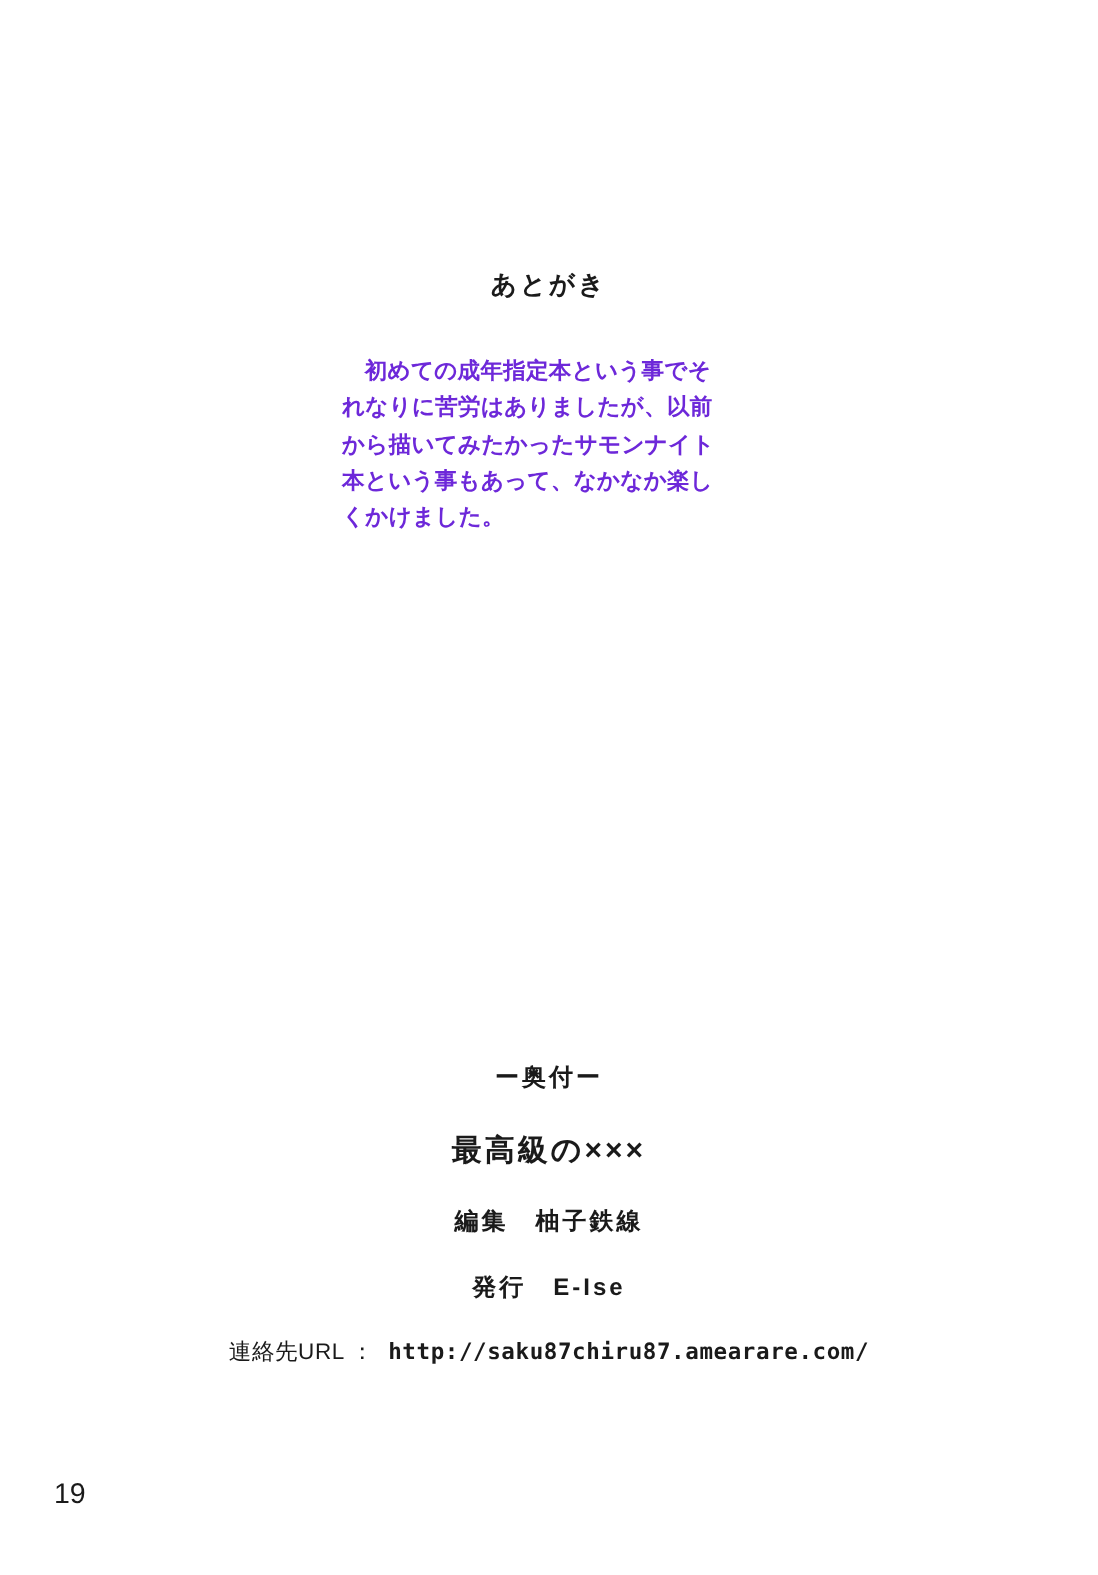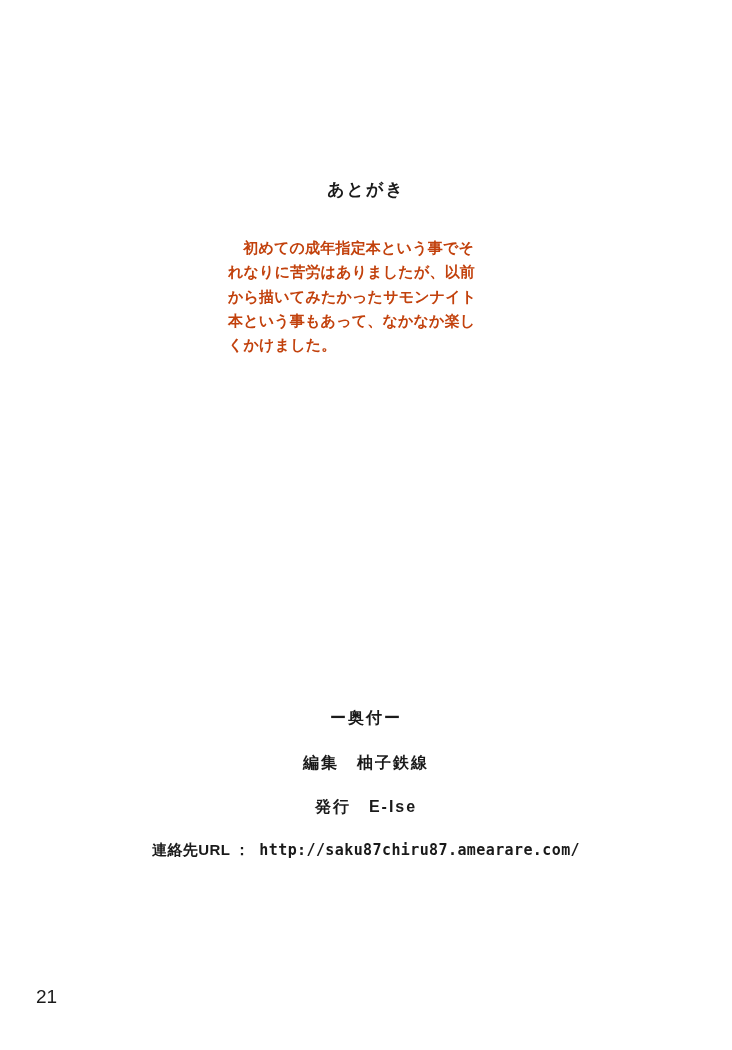--- a/index.html
+++ b/index.html
@@ -34,21 +34,21 @@
   .afterword-body {
     position: absolute;
     left: 228px;
     top: 58px;
     width: 260px;
     text-align: left;
     font-size: 15px;
     line-height: 1.62;
     letter-spacing: 0.2px;
     font-weight: 600;
-    color: #c2410c;
+    color: #6d28d9;
   }
   .afterword-body p {
     margin: 0;
   }
 
   
   .colophon {
     position: absolute;
     left: 0;
     top: 708px;
@@ -75,21 +75,21 @@
   }
   .colophon-url {
     font-size: 15px;
     font-weight: 600;
     letter-spacing: 0.4px;
     font-family: "DejaVu Sans Mono", monospace;
     margin-top: 4px;
   }
   .colophon-url .label {
     font-family: "Liberation Sans", sans-serif;
-    font-weight: 700;
+    font-weight: 400;
   }
 
   
   .page-number {
     position: absolute;
     left: 36px;
     bottom: 42px;
     font-size: 19px;
     font-weight: 400;
     color: #1a1a1a;
@@ -103,23 +103,24 @@
 
   <div class="afterword">
     <div class="afterword-title">あとがき</div>
     <div class="afterword-body">
       <p>　初めての成年指定本という事でそれなりに苦労はありましたが、以前から描いてみたかったサモンナイト本という事もあって、なかなか楽しくかけました。</p>
     </div>
   </div>
 
   <div class="colophon">
     <div class="colophon-heading">ー奥付ー</div>
+    <div class="colophon-maintitle">最高級の×××</div>
     <div class="colophon-line">編集　柚子鉄線</div>
     <div class="colophon-line">発行　E-Ise</div>
     <div class="colophon-url">
       <span class="label">連絡先URL ：</span>
       <span>http://saku87chiru87.amearare.com/</span>
     </div>
   </div>
 
-  <div class="page-number">21</div>
+  <div class="page-number">19</div>
 
 </div>
 
 </body></html>

